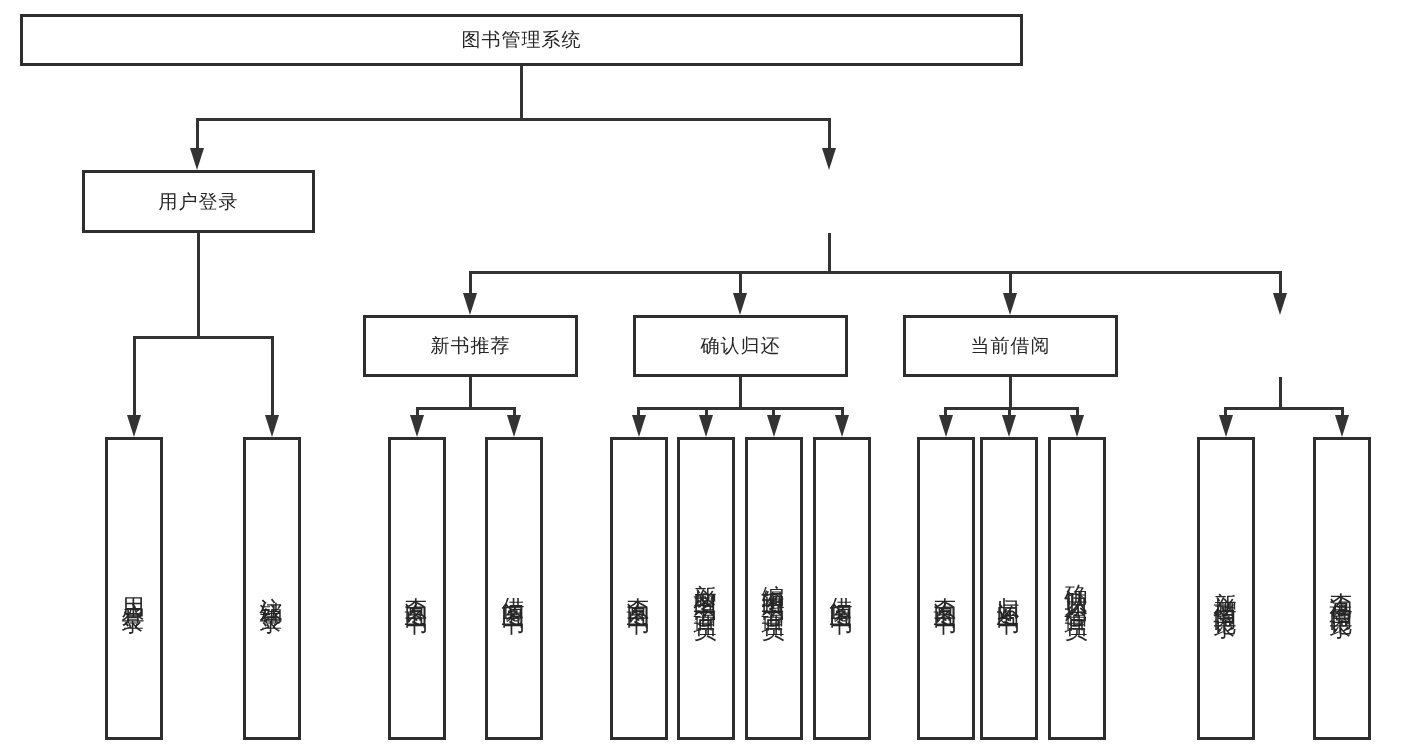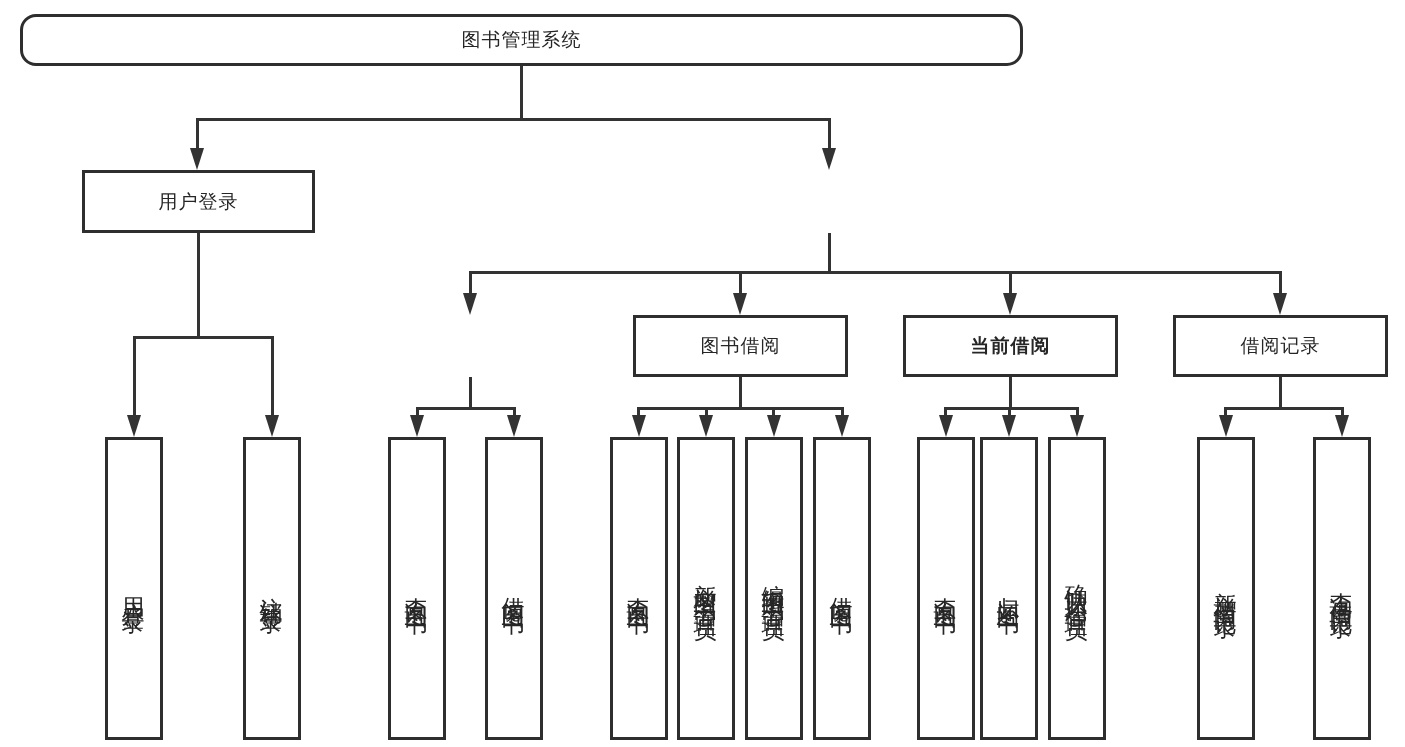--- a/index.html
+++ b/index.html
@@ -66,21 +66,21 @@
     color: #a8a8a8;
     letter-spacing: 1px;
     white-space: nowrap;
   }
 </style>
 </head>
 <body>
 
 <div class="canvas">
 
-  <div class="node" style="left:20px; top:14px; width:1003px; height:52px;border-radius:16px;">
+  <div class="node" style="left:20px; top:14px; width:1003px; height:52px;">
     <span>图书管理系统</span>
   </div>
 
   <div class="line vline" style="left:520px; top:66px; height:52px;"></div>
   <div class="line hline" style="left:196px; top:118px; width:635px;"></div>
   <div class="line vline" style="left:196px; top:118px; height:33px;"></div>
   <div class="arrow" style="left:190px; top:148px;"></div>
   <div class="line vline" style="left:828px; top:118px; height:33px;"></div>
   <div class="arrow" style="left:822px; top:148px;"></div>
 
@@ -99,28 +99,28 @@
   <div class="line hline" style="left:469px; top:271px; width:813px;"></div>
   <div class="line vline" style="left:469px; top:271px; height:25px;"></div>
   <div class="arrow" style="left:463px; top:293px;"></div>
   <div class="line vline" style="left:739px; top:271px; height:25px;"></div>
   <div class="arrow" style="left:733px; top:293px;"></div>
   <div class="line vline" style="left:1009px; top:271px; height:25px;"></div>
   <div class="arrow" style="left:1003px; top:293px;"></div>
   <div class="line vline" style="left:1279px; top:271px; height:25px;"></div>
   <div class="arrow" style="left:1273px; top:293px;"></div>
 
+  <div class="node" style="left:363px; top:315px; width:215px; height:62px;">
+    <span>新书推荐</span>
+  </div>
   <div class="node" style="left:633px; top:315px; width:215px; height:62px;">
-    <span>图书借阅</span>
-  </div>
-  <div class="node" style="left:903px; top:315px; width:215px; height:62px;font-weight:bold;">
+    <span>确认归还</span>
+  </div>
+  <div class="node" style="left:903px; top:315px; width:215px; height:62px;">
     <span>当前借阅</span>
-  </div>
-  <div class="node" style="left:1173px; top:315px; width:215px; height:62px;">
-    <span>借阅记录</span>
   </div>
 
   <div class="line vline" style="left:469px; top:377px; height:30px;"></div>
   <div class="line hline" style="left:416px; top:407px; width:100px;"></div>
   <div class="line vline" style="left:416px; top:407px; height:10px;"></div>
   <div class="arrow" style="left:410px; top:415px;"></div>
   <div class="line vline" style="left:513px; top:407px; height:10px;"></div>
   <div class="arrow" style="left:507px; top:415px;"></div>
 
   <div class="line vline" style="left:739px; top:377px; height:30px;"></div>

